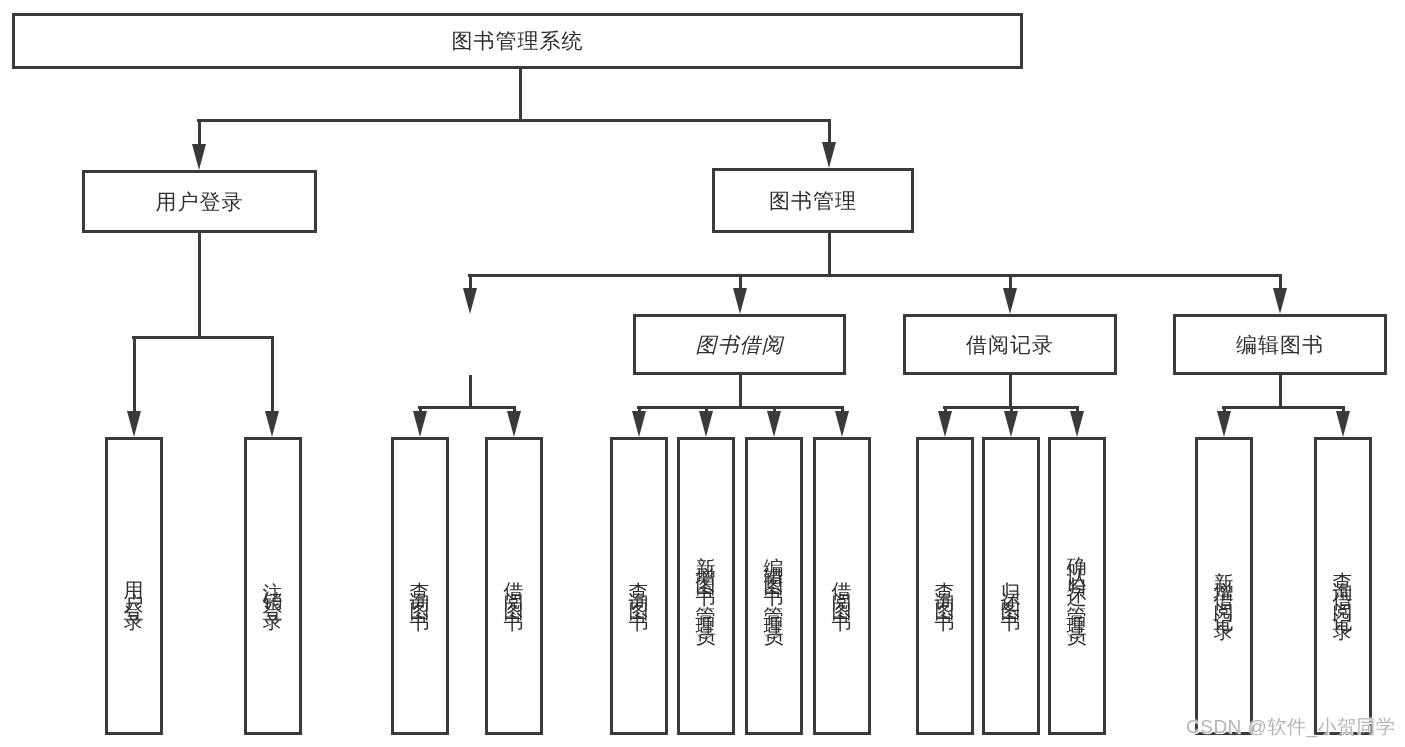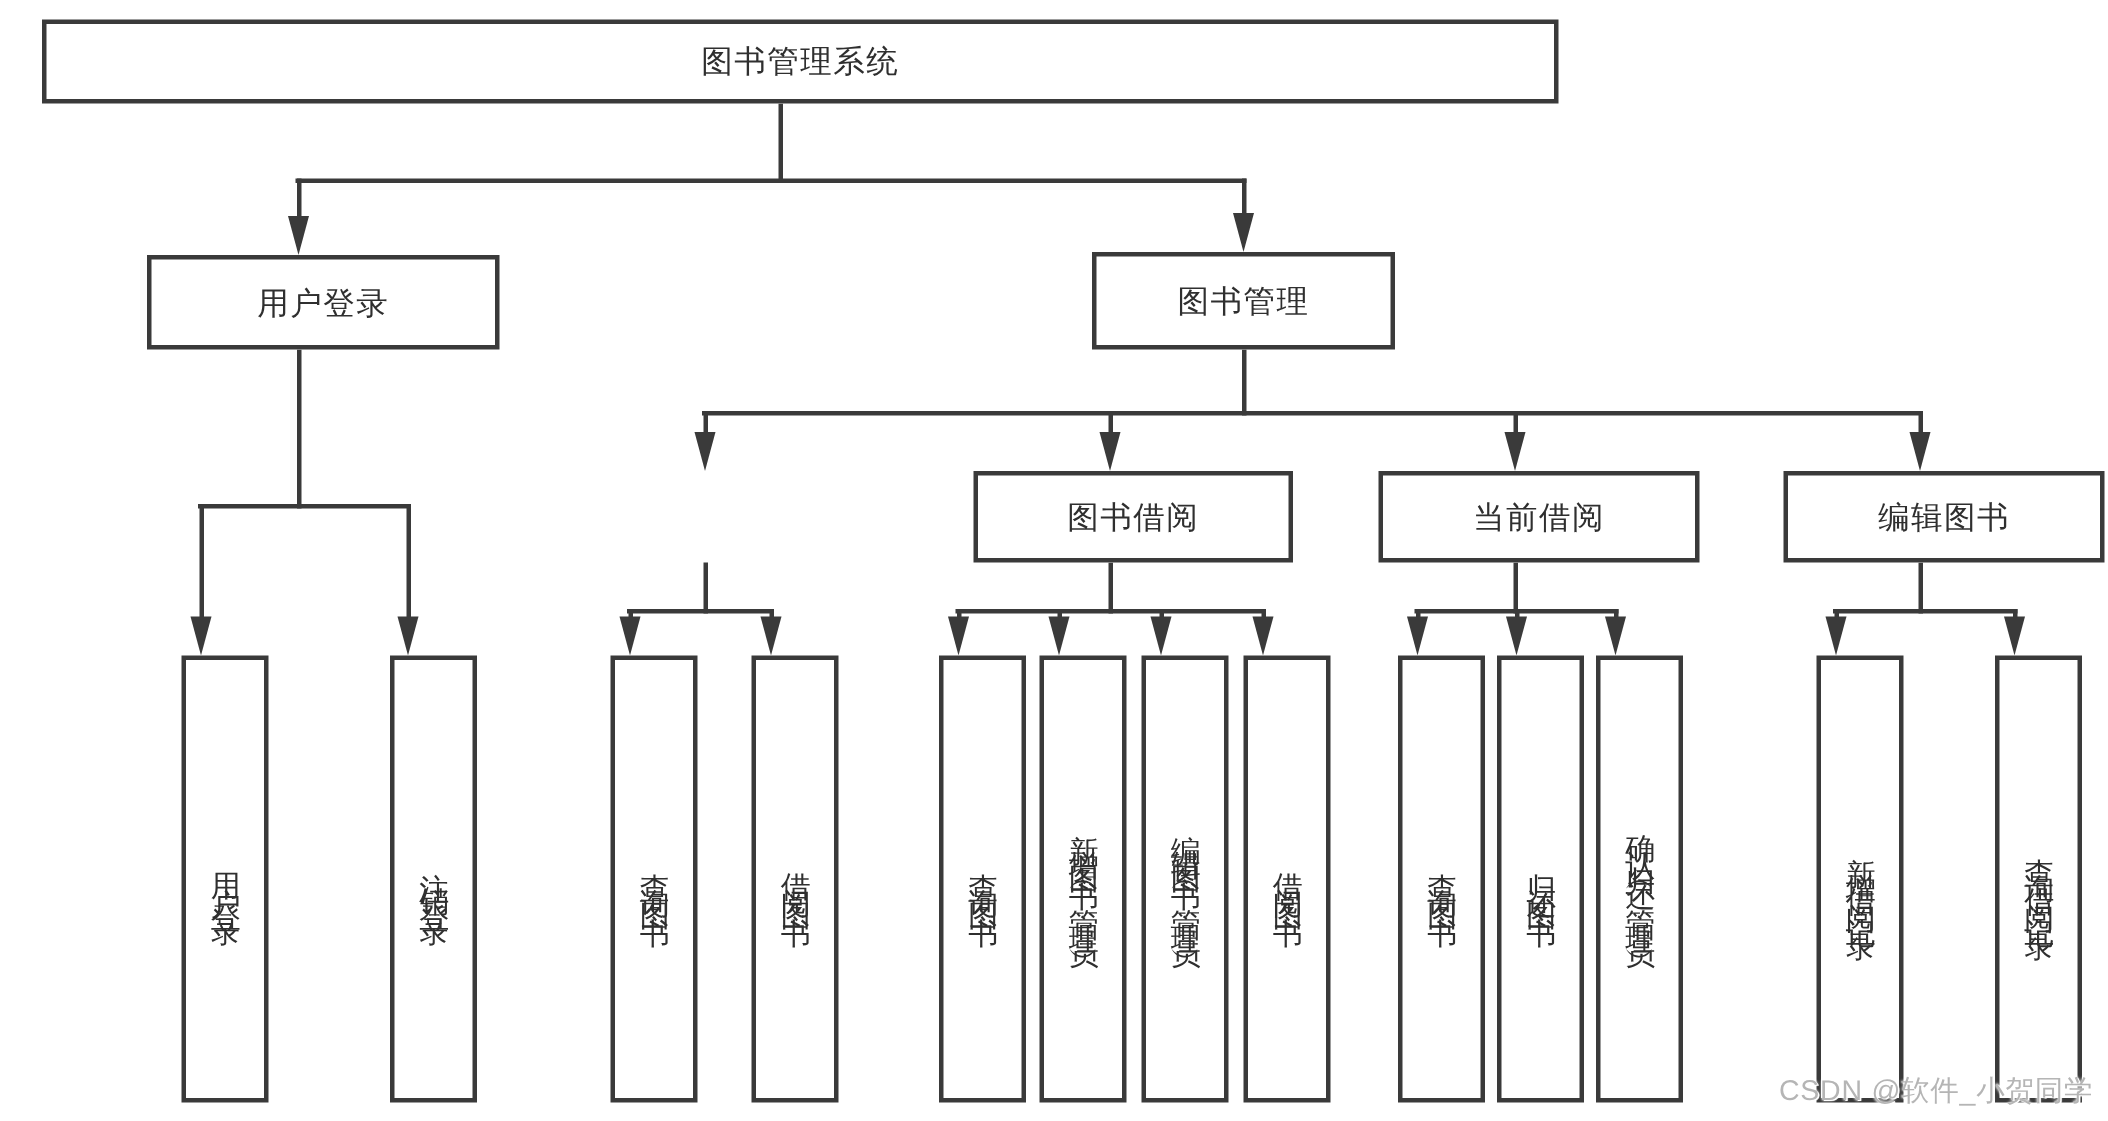--- a/index.html
+++ b/index.html
@@ -11,21 +11,20 @@
     overflow:hidden;
   }
   .node{
     position:absolute;
     box-sizing:border-box;
     background:#ffffff;
     border:3px solid #3a3a3a;
     display:flex;align-items:center;justify-content:center;
     color:#2f2f2f;
     z-index:2;
-    margin-left:16px;
   }
   .node.horizontal .node-label{
     font-size:21px;
     letter-spacing:1px;
     white-space:nowrap;
   }
   .node.vertical .node-label{
     writing-mode:vertical-lr;
     text-orientation:mixed;
     font-size:20px;
@@ -116,25 +115,25 @@
     <div class="arrowhead" style="left: 1336px; top: 411px; border-top-color: rgb(58, 58, 58);"></div>
     <div class="node horizontal" style="left: 12px; top: 13px; width: 1011px; height: 56px; border-color: rgb(58, 58, 58); background: rgb(255, 255, 255); color: rgb(47, 47, 47);">
       <span class="node-label">图书管理系统</span>
     </div>
     <div class="node horizontal" style="left: 82px; top: 170px; width: 235px; height: 63px; border-color: rgb(58, 58, 58); background: rgb(255, 255, 255); color: rgb(47, 47, 47);">
       <span class="node-label">用户登录</span>
     </div>
     <div class="node horizontal" style="left: 712px; top: 168px; width: 202px; height: 65px; border-color: rgb(58, 58, 58); background: rgb(255, 255, 255); color: rgb(47, 47, 47);">
       <span class="node-label">图书管理</span>
     </div>
-    <div class="node horizontal" style="left: 633px; top: 314px; width: 213px; height: 61px; border-color: rgb(58, 58, 58); background: rgb(255, 255, 255); color: rgb(47, 47, 47);">
+    <div class="node horizontal" style="left: 633px; top: 314px; width: 213px; height: 61px; border-color: rgb(58, 58, 58); background: rgb(255, 255, 255); color: rgb(47, 47, 47); font-style: italic;">
       <span class="node-label">图书借阅</span>
     </div>
     <div class="node horizontal" style="left: 903px; top: 314px; width: 214px; height: 61px; border-color: rgb(58, 58, 58); background: rgb(255, 255, 255); color: rgb(47, 47, 47);">
-      <span class="node-label">当前借阅</span>
+      <span class="node-label">借阅记录</span>
     </div>
     <div class="node horizontal" style="left: 1173px; top: 314px; width: 214px; height: 61px; border-color: rgb(58, 58, 58); background: rgb(255, 255, 255); color: rgb(47, 47, 47);">
       <span class="node-label">编辑图书</span>
     </div>
     <div class="node vertical" style="left: 105px; top: 437px; width: 58px; height: 298px; border-color: rgb(58, 58, 58); background: rgb(255, 255, 255); color: rgb(47, 47, 47);">
       <span class="node-label">用户登录</span>
     </div>
     <div class="node vertical" style="left: 244px; top: 437px; width: 58px; height: 298px; border-color: rgb(58, 58, 58); background: rgb(255, 255, 255); color: rgb(47, 47, 47);">
       <span class="node-label">注销登录</span>
     </div>

